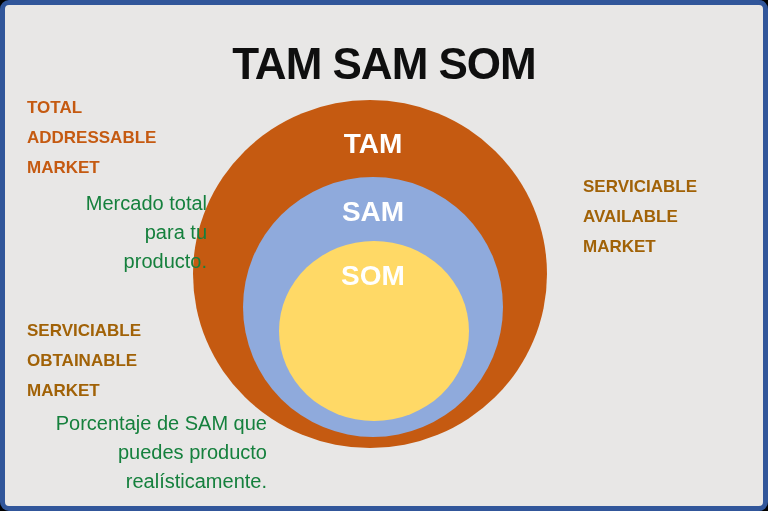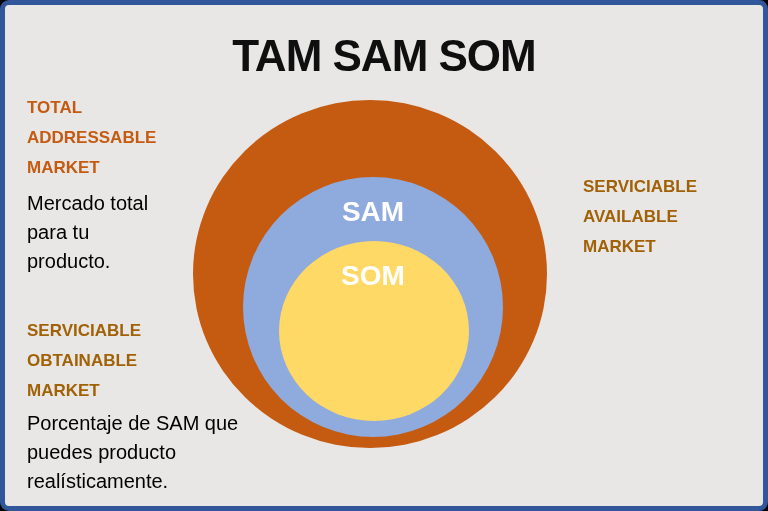--- a/index.html
+++ b/index.html
@@ -20,21 +20,21 @@
     background: #e8e7e6;
     border: 5px solid #31569a;
     border-radius: 9px;
     overflow: hidden;
   }
   .title {
     position: absolute;
     left: 0;
     right: 0;
     top: 18px;
-    margin: 8px;
+    margin: 16px;
     text-align: center;
     font-size: 44px;
     font-weight: 700;
     letter-spacing: -1px;
     color: #0f0f0f;
   }
   .circle {
     position: absolute;
     border-radius: 50%;
   }
@@ -60,40 +60,42 @@
   .heading {
     font-weight: 700;
     font-size: 17px;
     line-height: 30px;
   }
   .heading.orange { color: #c55a11; }
   .heading.blue   { color: #a16207; }
   .body-text {
     font-size: 20px;
     line-height: 29px;
-    color: #000000;
+    color: #15803d;
+    text-align: right;
   }
   .lt-heading { left: 22px; top: 88px;  width: 200px; }
   .lt-body    { left: 22px; top: 184px; width: 180px; }
   .lb-heading { left: 22px; top: 311px; width: 200px; }
   .lb-body    { left: 22px; top: 404px; width: 240px; }
   .rt-heading { left: 578px; top: 167px; width: 180px; }
   .rt-body    { left: 578px; top: 272px; width: 184px; }
 </style>
 </head>
 <body>
 
 <div class="card">
 
   <h1 class="title">TAM SAM SOM</h1>
 
   <div class="circle circle-tam" style="background: rgb(197, 90, 17);"></div>
   <div class="circle circle-sam" style="background: rgb(143, 170, 220);"></div>
   <div class="circle circle-som" style="background: rgb(255, 217, 102);"></div>
 
+  <div class="ring-label tam">TAM</div>
   <div class="ring-label sam">SAM</div>
   <div class="ring-label som">SOM</div>
 
   <div class="text-block heading orange lt-heading">TOTAL
 ADDRESSABLE
 MARKET</div>
   <div class="text-block body-text lt-body">Mercado total
 para tu
 producto.</div>
 

